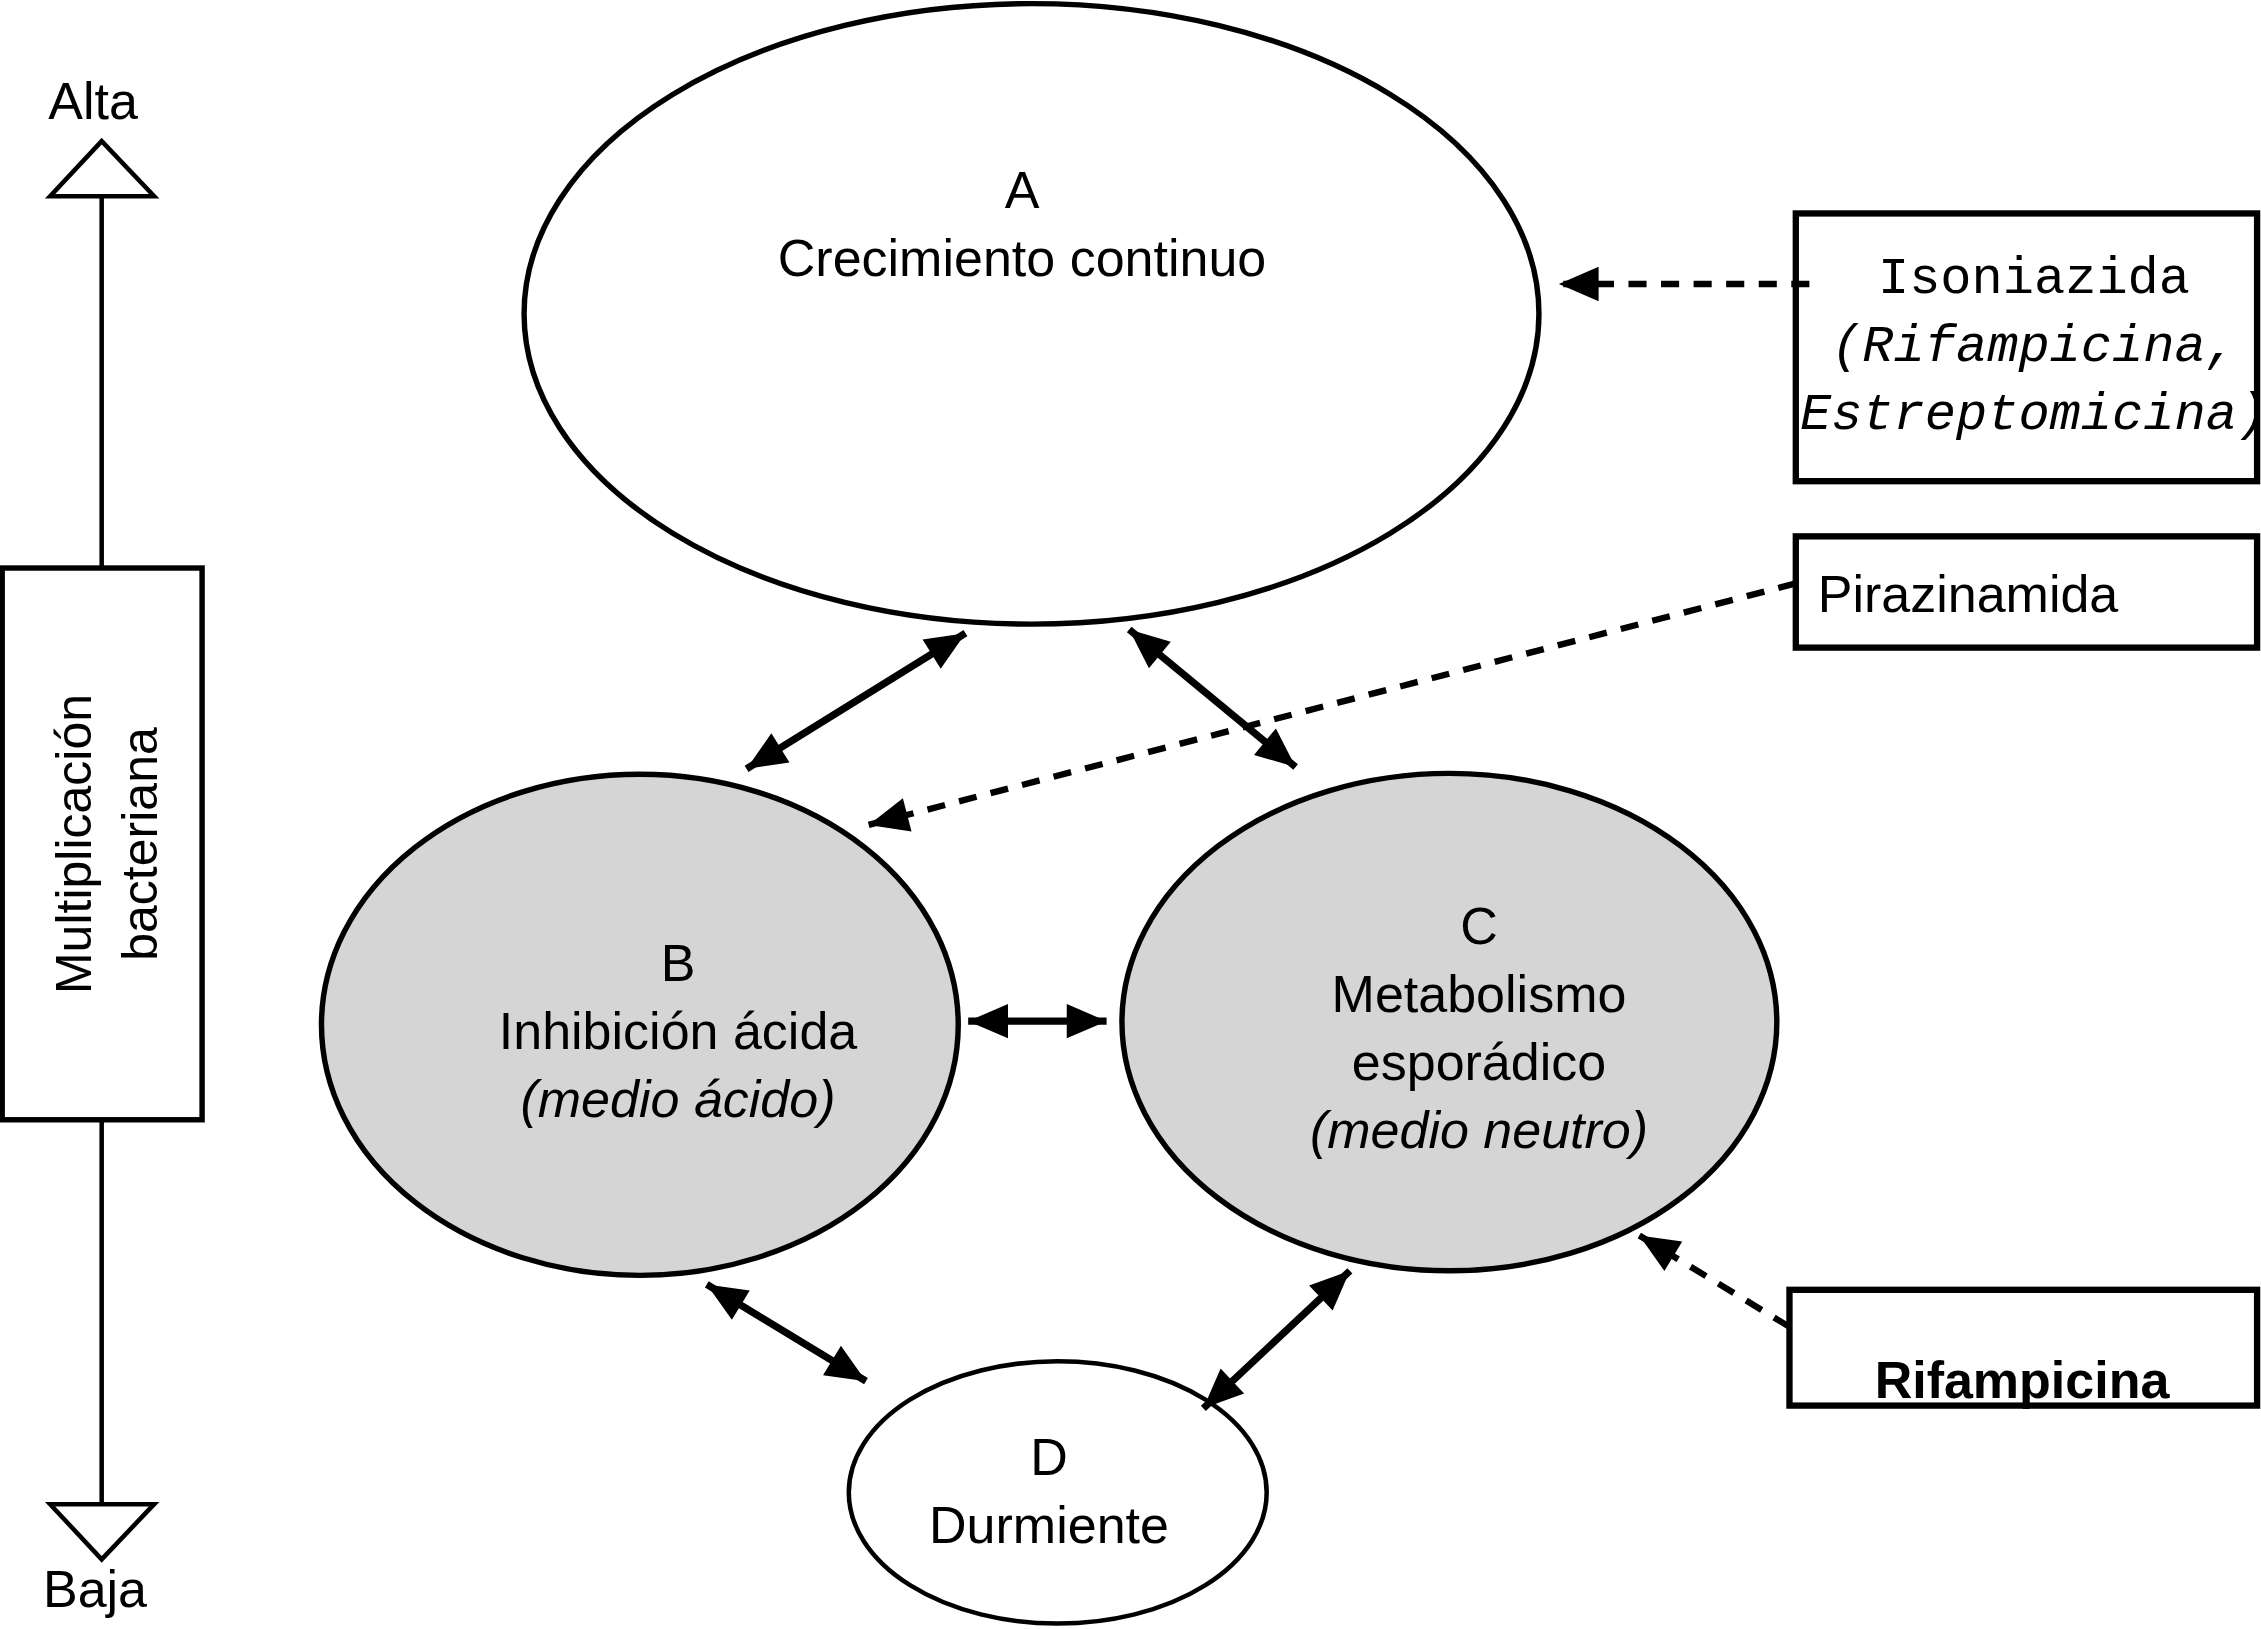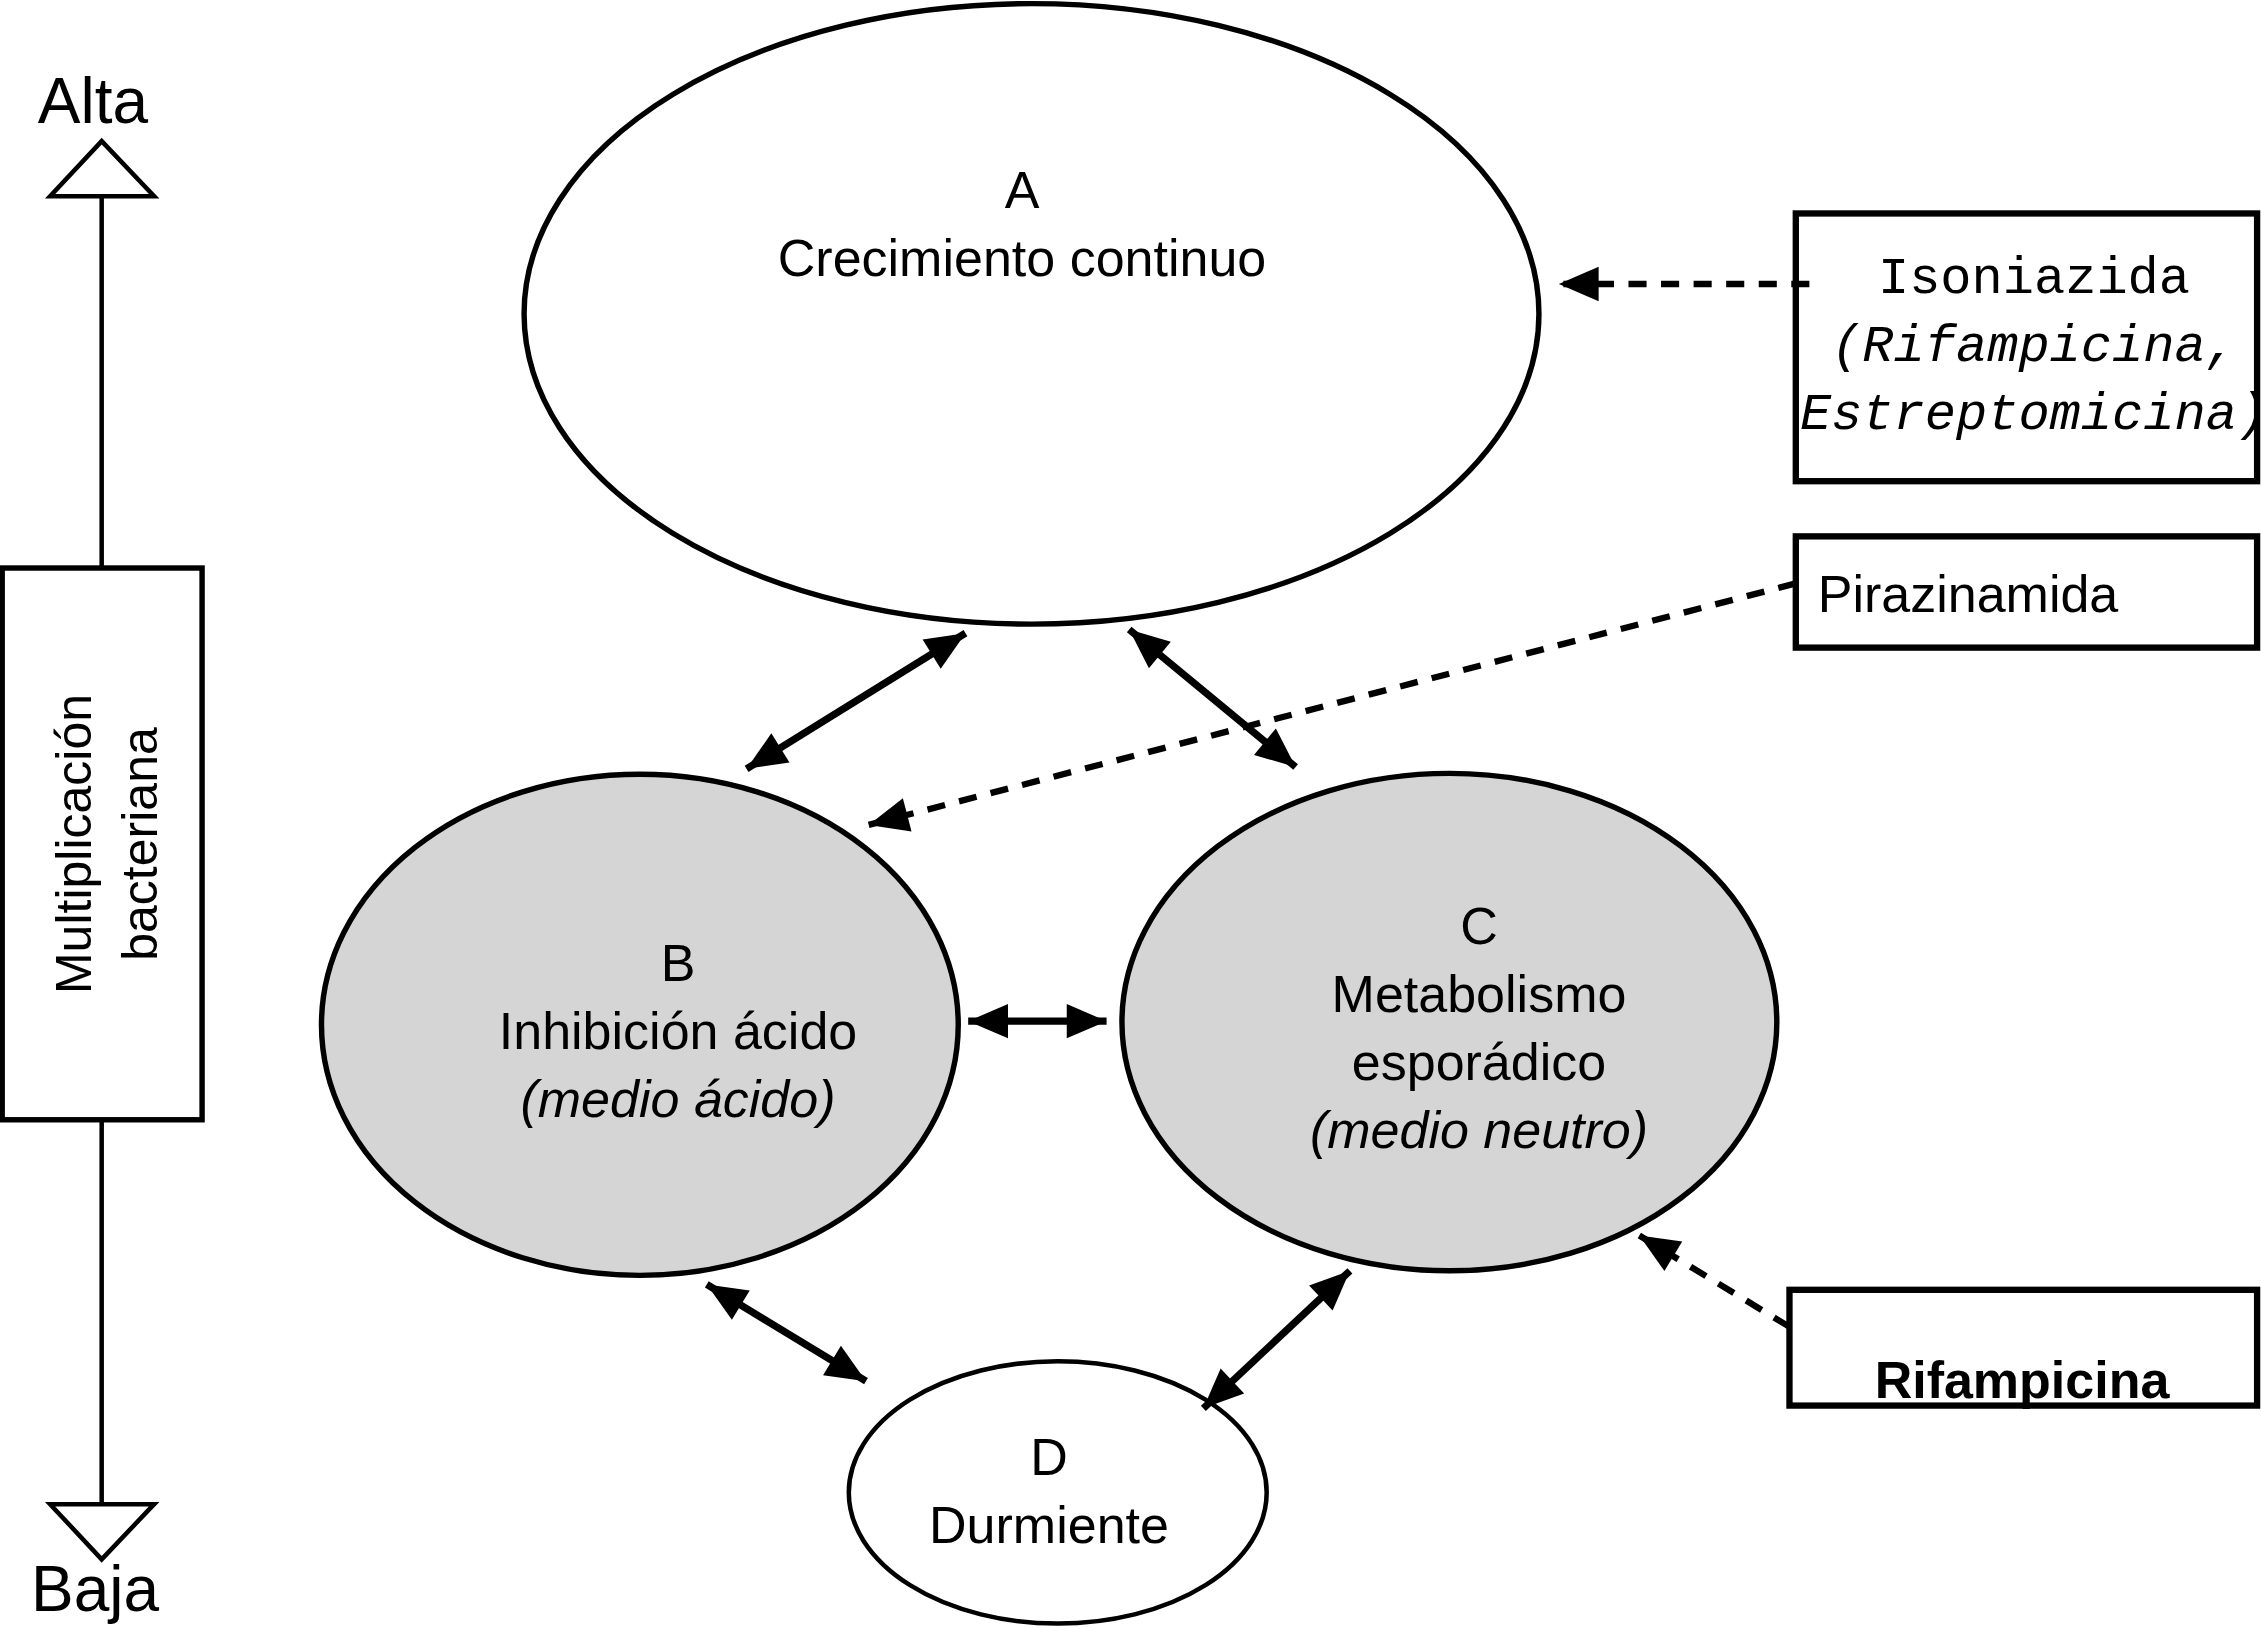--- a/index.html
+++ b/index.html
@@ -15,21 +15,21 @@
   .stage svg { position: absolute; left: 0; top: 0; }
   .txt {
     position: absolute;
     transform: translate(-50%, -50%);
     text-align: center;
     white-space: nowrap;
     font-size: 52px;
     line-height: 68px;
     color: #000;
   }
-  .txt.big { font-size: 64px; line-height: 56px; }
+  .txt.big { font-size: 52px; line-height: 56px; }
   .txt .i { font-style: italic; }
   .txt div { white-space: nowrap; }
   .rot90 {
     transform: translate(-50%, -50%) rotate(-90deg);
     font-size: 50px;
     line-height: 66px;
   }
 </style>
 </head>
 <body>
@@ -78,21 +78,21 @@
     <div>bacteriana</div>
   </div>
 
   <div class="txt" style="left:1022px; top:224px;">
     <div>A</div>
     <div>Crecimiento continuo</div>
   </div>
 
   <div class="txt" style="left:678px; top:1031px;">
     <div>B</div>
-    <div>Inhibición ácido</div>
+    <div>Inhibición ácida</div>
     <div class="i">(medio ácido)</div>
   </div>
 
   <div class="txt" style="left:1479px; top:1028px;">
     <div>C</div>
     <div>Metabolismo</div>
     <div>esporádico</div>
     <div class="i">(medio neutro)</div>
   </div>
 

